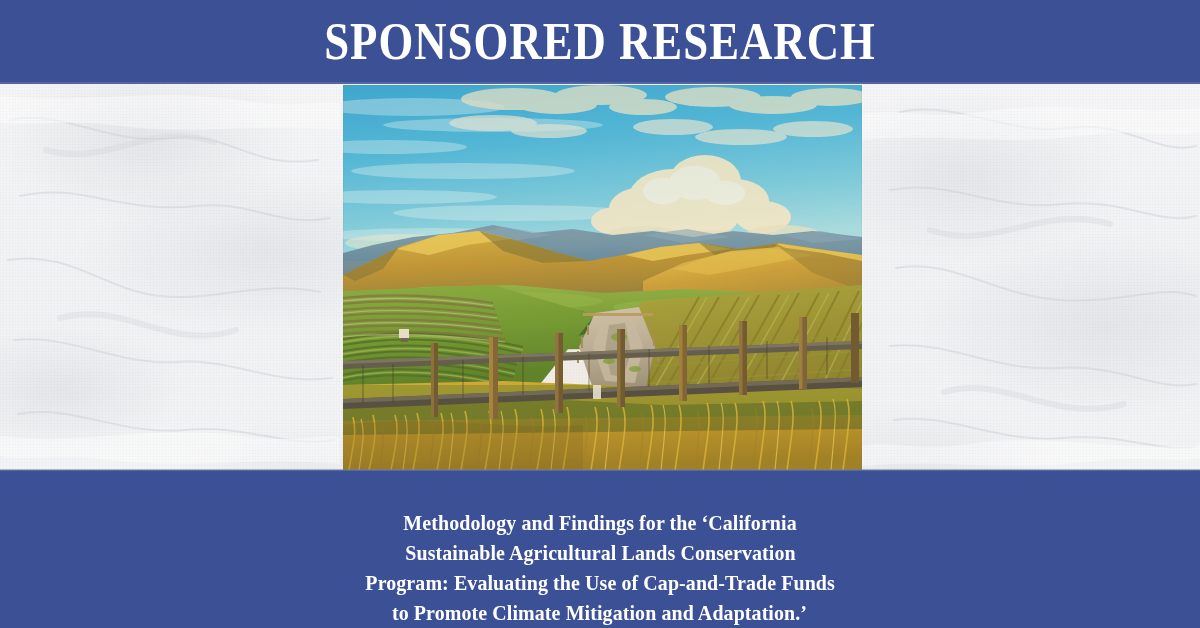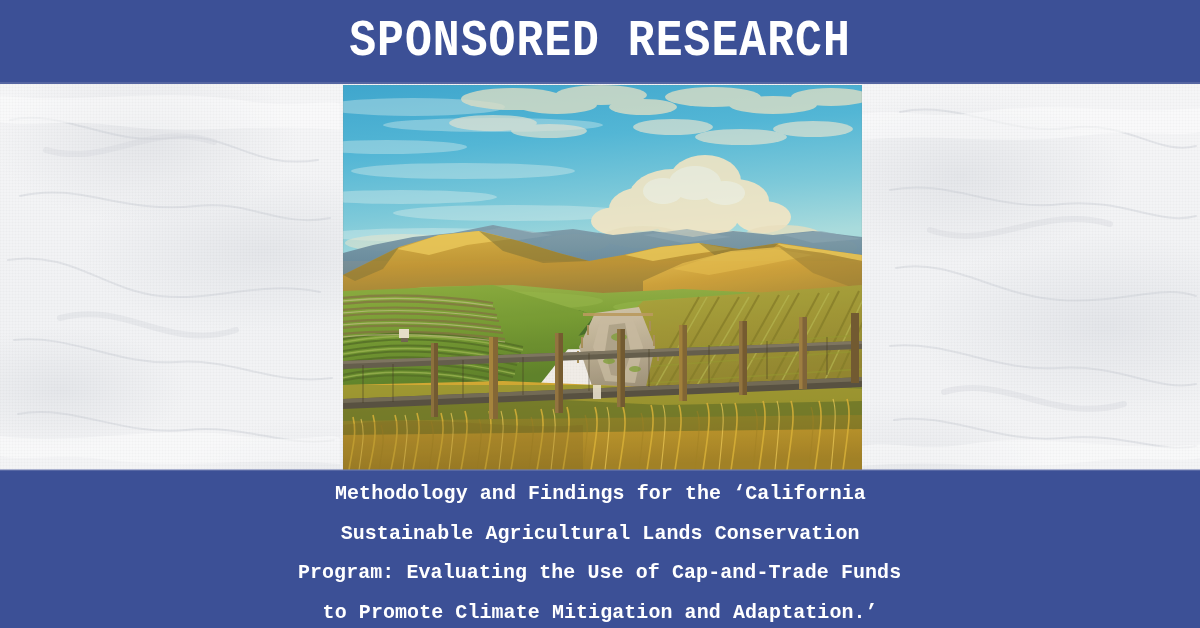--- a/index.html
+++ b/index.html
@@ -5,21 +5,21 @@
   html, body {
     margin: 0;
     padding: 0;
     background: #ffffff;
   }
   #poster {
     position: relative;
     width: 1200px;
     height: 628px;
     overflow: hidden;
-    font-family: Liberation Mono, monospace;
+    font-family: Liberation Serif, serif;
     background: #f4f4f5;
   }
 
   
   .bg-plaster {
     position: absolute;
     inset: 0;
     background:
       radial-gradient(ellipse 220px 120px at 12% 22%, rgba(203,206,212,0.38), rgba(203,206,212,0) 70%),
       radial-gradient(ellipse 260px 110px at 22% 40%, rgba(198,202,209,0.30), rgba(198,202,209,0) 72%),
@@ -96,21 +96,21 @@
   
   .caption {
     position: absolute;
     left: 0;
     top: 470px;
     width: 1200px;
     height: 158px;
     display: flex;
     flex-direction: column;
     align-items: center;
-    justify-content: space-between;
+    justify-content: flex-end;
     padding-top: 9px;
     box-sizing: border-box;
     color: #ffffff;
   }
   .caption-line {
     font-size: 21px;
     font-weight: 700;
     line-height: 30px;
     letter-spacing: 0.1px;
     white-space: nowrap;

